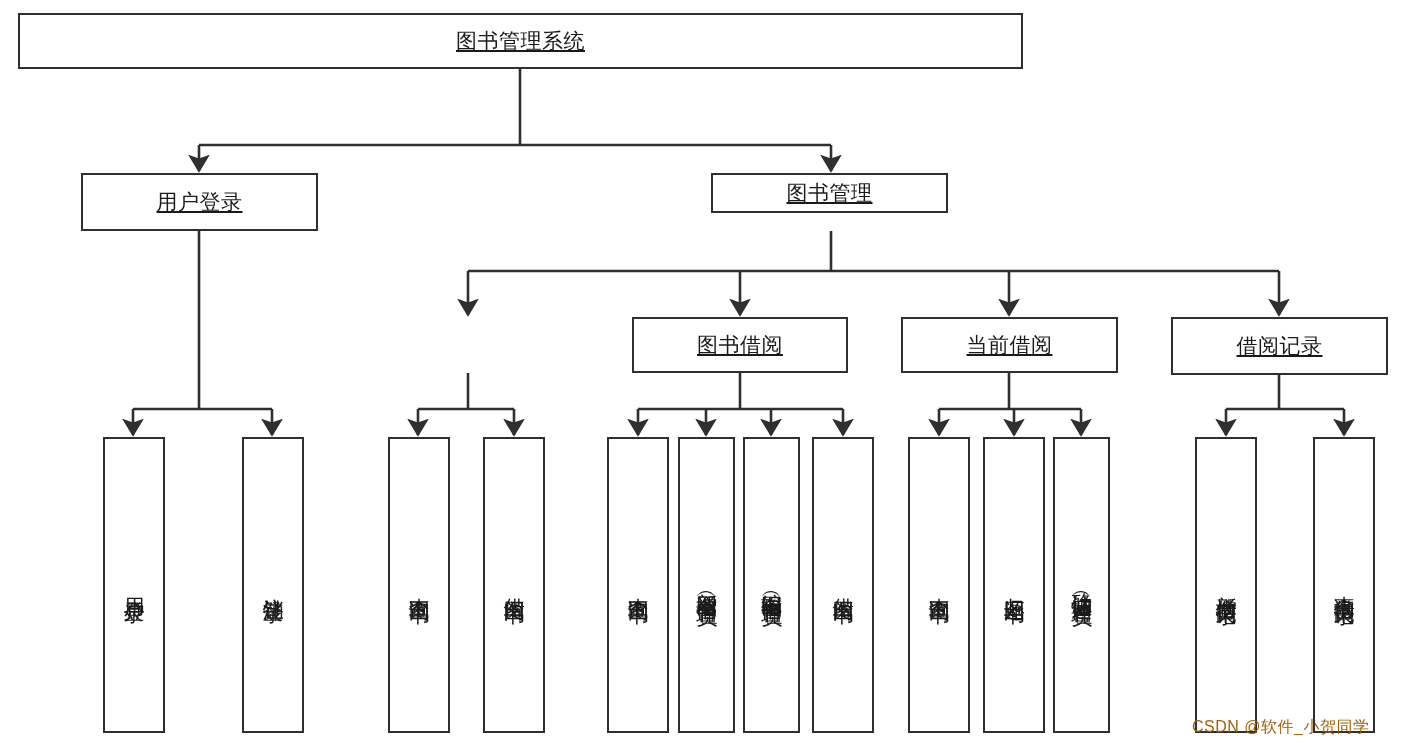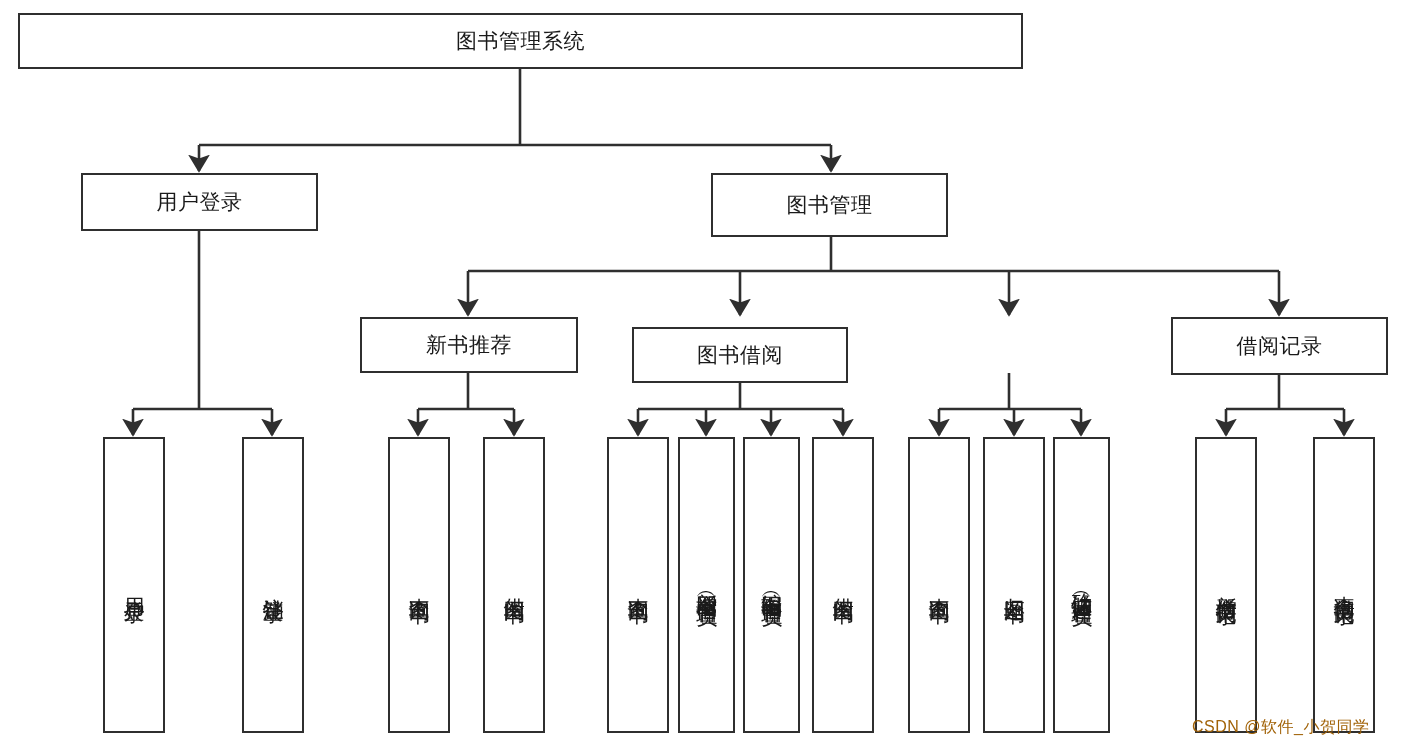--- a/index.html
+++ b/index.html
@@ -32,20 +32,21 @@
     background: #ffffff;
     display: flex;
     align-items: center;
     justify-content: center;
     color: #1a1a1a;
   }
   .node.h {
     font-size: 21px;
     line-height: 1.2;
     letter-spacing: 0.5px;
+    text-decoration: underline;
   }
   .node.v {
     writing-mode: vertical-rl;
     text-orientation: upright;
     font-size: 21px;
     line-height: 1.35;
     letter-spacing: 2px;
     padding: 6px 0;
     white-space: nowrap;
   }
@@ -117,29 +118,29 @@
     </g>
   </svg>
 
   <div class="node h" style="left: 18px; top: 13px; width: 1005px; height: 56px;">
     <span>图书管理系统</span>
   </div>
 
   <div class="node h" style="left: 81px; top: 173px; width: 237px; height: 58px;">
     <span>用户登录</span>
   </div>
-  <div class="node h" style="left: 711px; top: 173px; width: 237px; height: 64px;">
+  <div class="node h" style="left: 711px; top: 173px; width: 237px; height: 40px;">
     <span>图书管理</span>
   </div>
 
-  <div class="node h" style="left: 360px; top: 317px; width: 218px; height: 56px;">
-    <span>新书推荐</span>
+  <div class="node h" style="left: 632px; top: 317px; width: 216px; height: 56px;">
+    <span>图书借阅</span>
   </div>
-  <div class="node h" style="left: 632px; top: 317px; width: 216px; height: 56px; margin-top: 10px;">
-    <span>图书借阅</span>
+  <div class="node h" style="left: 901px; top: 317px; width: 217px; height: 56px;">
+    <span>当前借阅</span>
   </div>
   <div class="node h" style="left: 1171px; top: 317px; width: 217px; height: 58px;">
     <span>借阅记录</span>
   </div>
 
   <div class="node v" style="left: 103px; top: 437px; width: 62px; height: 296px;">
     <span class="vtext">用户登录</span>
   </div>
   <div class="node v" style="left: 242px; top: 437px; width: 62px; height: 296px;">
     <span class="vtext">注销登录</span>

